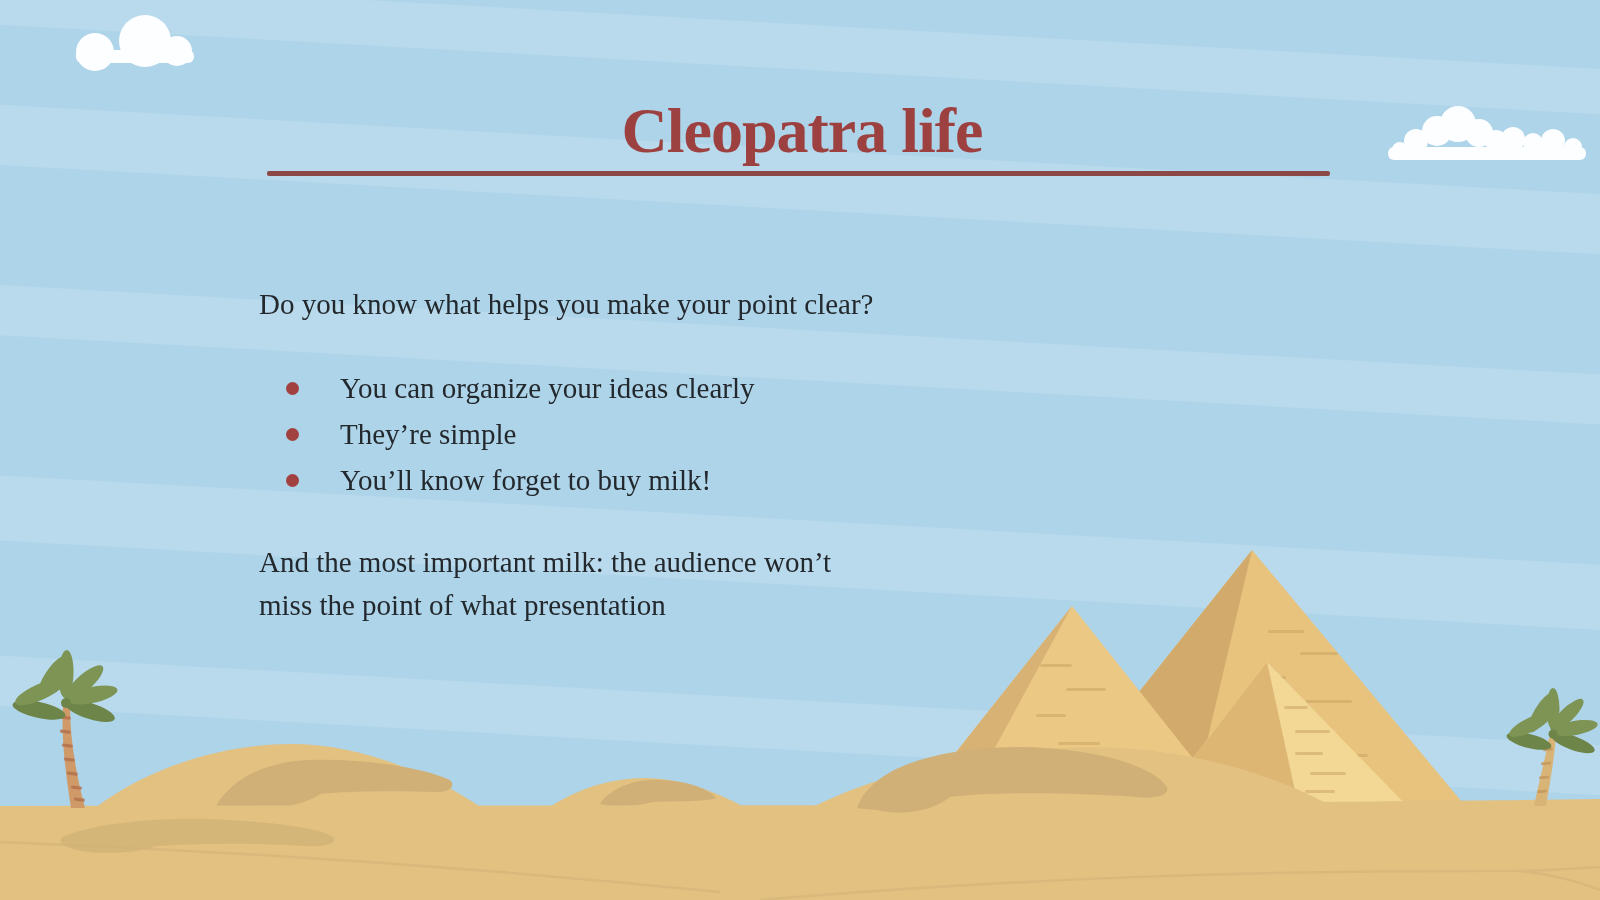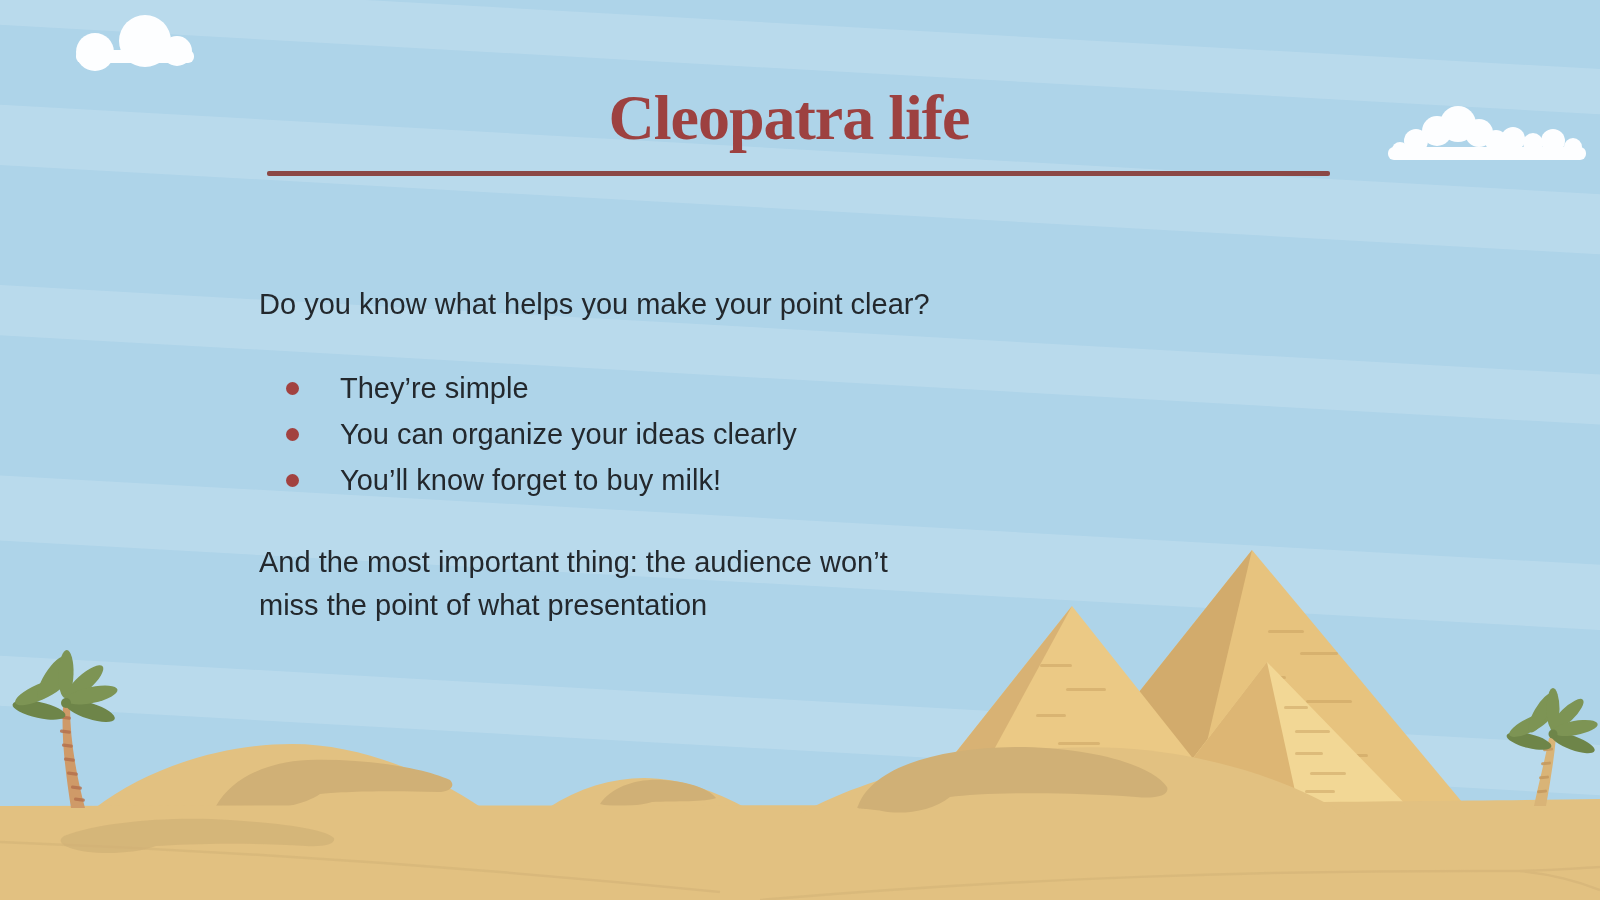--- a/index.html
+++ b/index.html
@@ -4,33 +4,33 @@
 <style>
   html,body{margin:0;padding:0;background:#888;}
   .slide{
     position:relative;width:1600px;height:900px;overflow:hidden;
     font-family:"Liberation Sans","DejaVu Sans",sans-serif;
     background:var(--sky-color,#aed4e9);
   }
   .scene{position:absolute;left:0;top:0;width:1600px;height:900px;display:block;}
   .content{position:absolute;left:0;top:0;width:1600px;height:900px;}
   .slide-title{
-    position:absolute;left:0;top:82px;width:1570px;margin:4px;
+    position:absolute;left:0;top:82px;width:1570px;margin:17px;
     text-align:center;
     font-family:"Liberation Serif","DejaVu Serif",serif;
     font-weight:600;font-size:64px;line-height:1;letter-spacing:-1px;
     color:var(--title-color,#9d4140);
   }
   .title-rule{
     position:absolute;left:267px;top:171px;width:1063px;height:5px;
     background:var(--underline-color,#8b4846);border-radius:2px;
   }
   .body-block{
     position:absolute;left:259px;top:283px;width:840px;
-    font-size:29px;line-height:43px;color:var(--body-text-color,#23282d);
+    font-size:29px;line-height:43px;color:var(--body-text-color,#23282d);font-family:Liberation Serif, serif;
   }
   .body-block p{margin:0;}
   .bullet-list{margin-top:41px;}
   .bullet-row{display:flex;align-items:center;margin-bottom:3px;height:43px;}
   .bullet-dot{
     flex:0 0 13px;width:13px;height:13px;border-radius:50%;
     margin-left:27px;margin-right:41px;
     background:var(--bullet-dot-color,#a24240);
   }
   .outro-block{margin-top:39px;}
@@ -178,31 +178,31 @@
   <div class="content">
     <h1 class="slide-title">Cleopatra life</h1>
     <div class="title-rule"></div>
 
     <div class="body-block">
       <p>Do you know what helps you make your point clear?</p>
 
       <div class="bullet-list">
         <div class="bullet-row">
           <span class="bullet-dot"></span>
-          <span>They’re simple</span>
+          <span>You can organize your ideas clearly</span>
         </div>
         <div class="bullet-row">
           <span class="bullet-dot"></span>
-          <span>You can organize your ideas clearly</span>
+          <span>They’re simple</span>
         </div>
         <div class="bullet-row">
           <span class="bullet-dot"></span>
           <span>You’ll know forget to buy milk!</span>
         </div>
       </div>
 
       <div class="outro-block">
-        <p>And the most important thing: the audience won’t</p>
+        <p>And the most important milk: the audience won’t</p>
         <p>miss the point of what presentation</p>
       </div>
     </div>
   </div>
 </div>
 
 </body></html>

